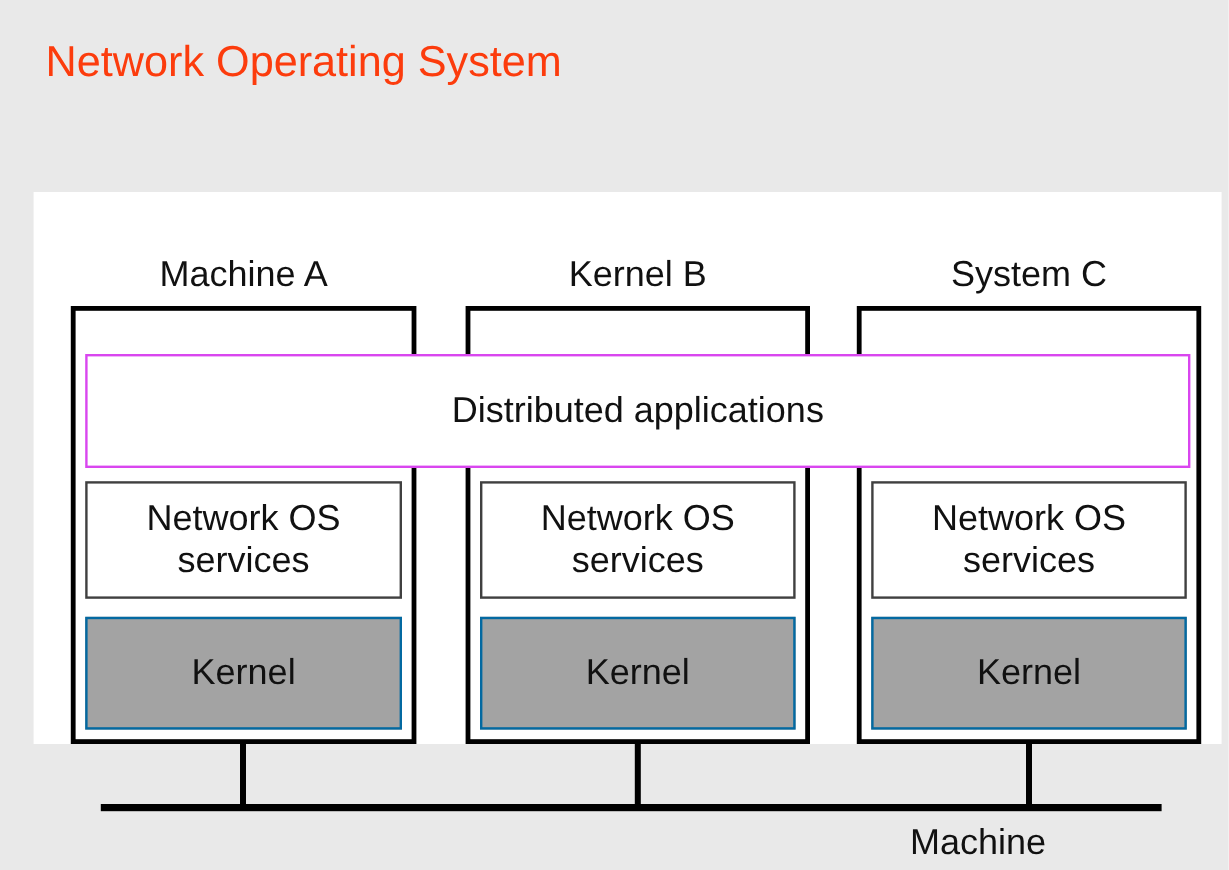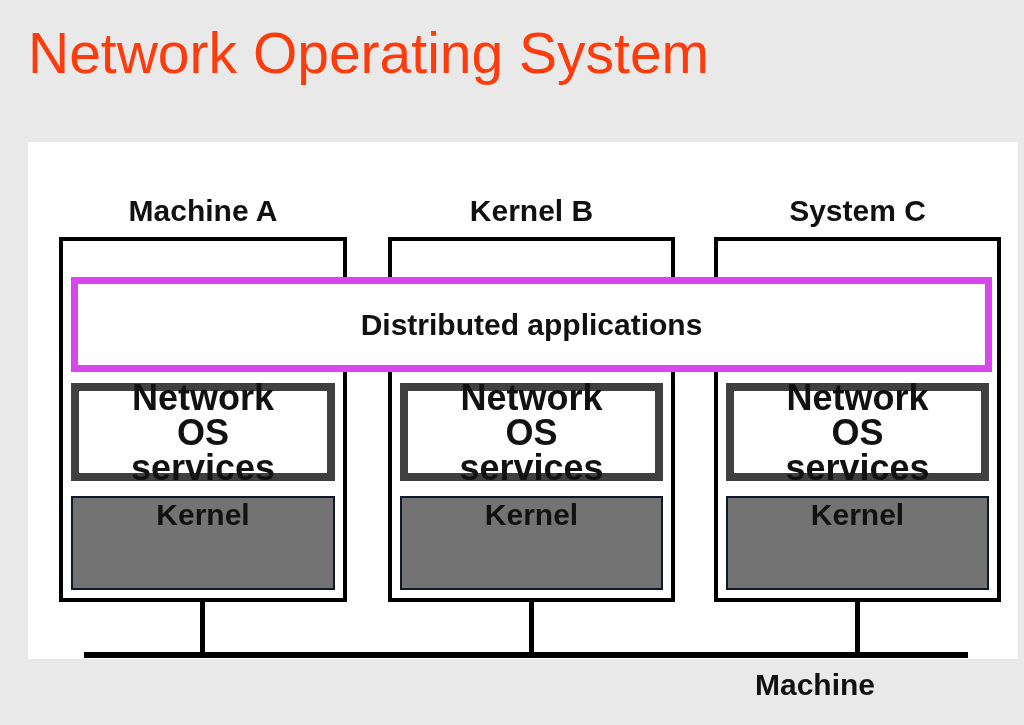--- a/index.html
+++ b/index.html
@@ -13,35 +13,34 @@
   .page {
     position: relative;
     width: 1024px;
     height: 725px;
     background: #e9e9e9;
   }
   .slide-title {
     position: absolute;
     left: 24px;
     top: 16px;
-    margin: 4px;
-    font-size: 57px;
+    margin: 14px;
+    font-size: 36px;
     font-weight: 400;
     letter-spacing: 0px;
     color: #fc3c0d;
     white-space: nowrap;
   }
   .panel {
     position: absolute;
     left: 28px;
-    top: 142px;
+    top: 160px;
     width: 990px;
-    height: 517px;
+    height: 460px;
     background: #ffffff;
-    font-weight: bold;
   }
   .panel * { box-sizing: border-box; }
 
   .machine-label {
     position: absolute;
     top: 52px;
     height: 34px;
     font-size: 30px;
     color: #111111;
     text-align: center;
@@ -55,56 +54,57 @@
     border: 4px solid #000000;
     background: #ffffff;
     z-index: 1;
   }
   .distributed-box {
     position: absolute;
     left: 43px;
     top: 135px;
     width: 921px;
     height: 95px;
-    border: 7px solid #d946ef;
+    border: 2px solid #d946ef;
     background: #ffffff;
     z-index: 2;
     display: flex;
     align-items: center;
     justify-content: center;
     font-size: 30px;
     color: #111111;
   }
   .services-box {
     position: absolute;
     top: 241px;
     height: 98px;
-    border: 8px solid #404040;
+    border: 2px solid #404040;
     background: #ffffff;
     z-index: 2;
     display: flex;
     align-items: center;
     justify-content: center;
-    font-size: 36px;
+    font-size: 30px;
     color: #111111;
     text-align: center;
   }
   .services-box .wrap-label {
     display: block;
     width: 190px;
     line-height: 35px;
   }
   .kernel-box {
     position: absolute;
     top: 354px;
     height: 94px;
-    border: 2px solid #0f172a;
-    background: #737373;
+    border: 2px solid #0369a1;
+    background: #a3a3a3;
     z-index: 2;
     display: flex;
+    align-items: center;
     justify-content: center;
     font-size: 30px;
     color: #111111;
   }
   
   .col-a { left: 31px;  width: 288px; }
   .col-b { left: 360px; width: 287px; }
   .col-c { left: 686px; width: 287px; }
   .inner-a { left: 43px;  width: 264px; }
   .inner-b { left: 372px; width: 263px; }

